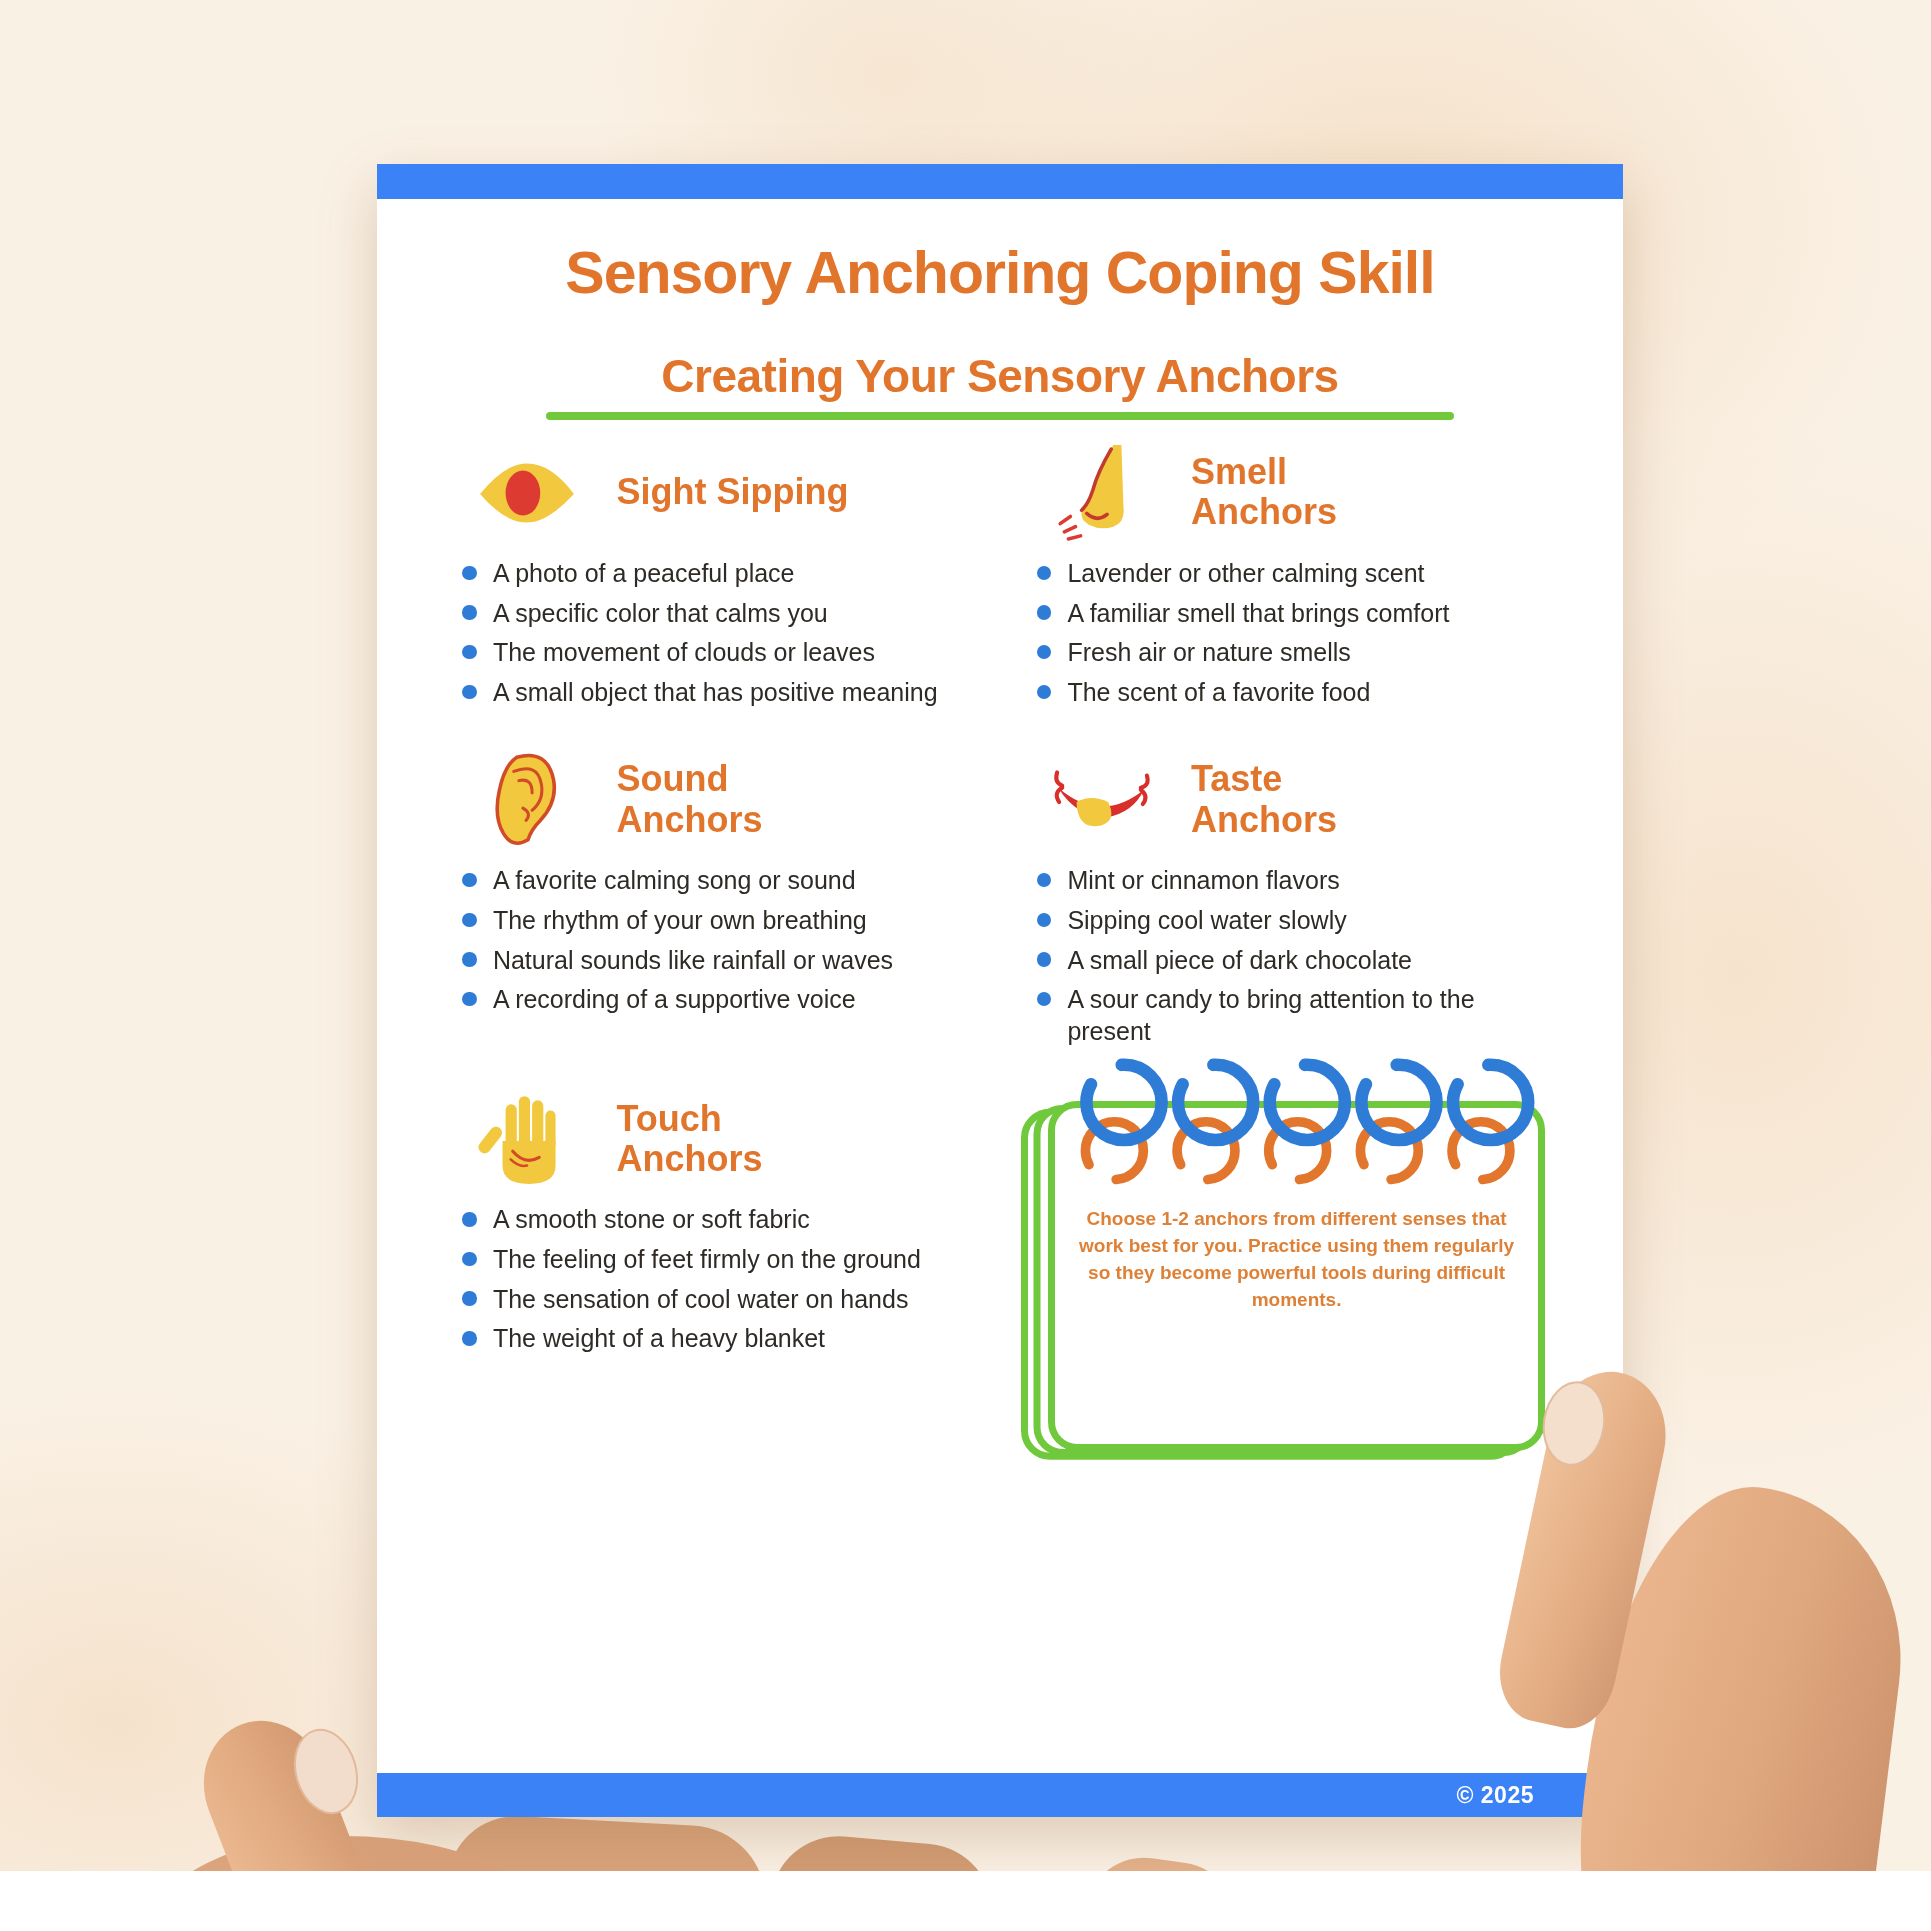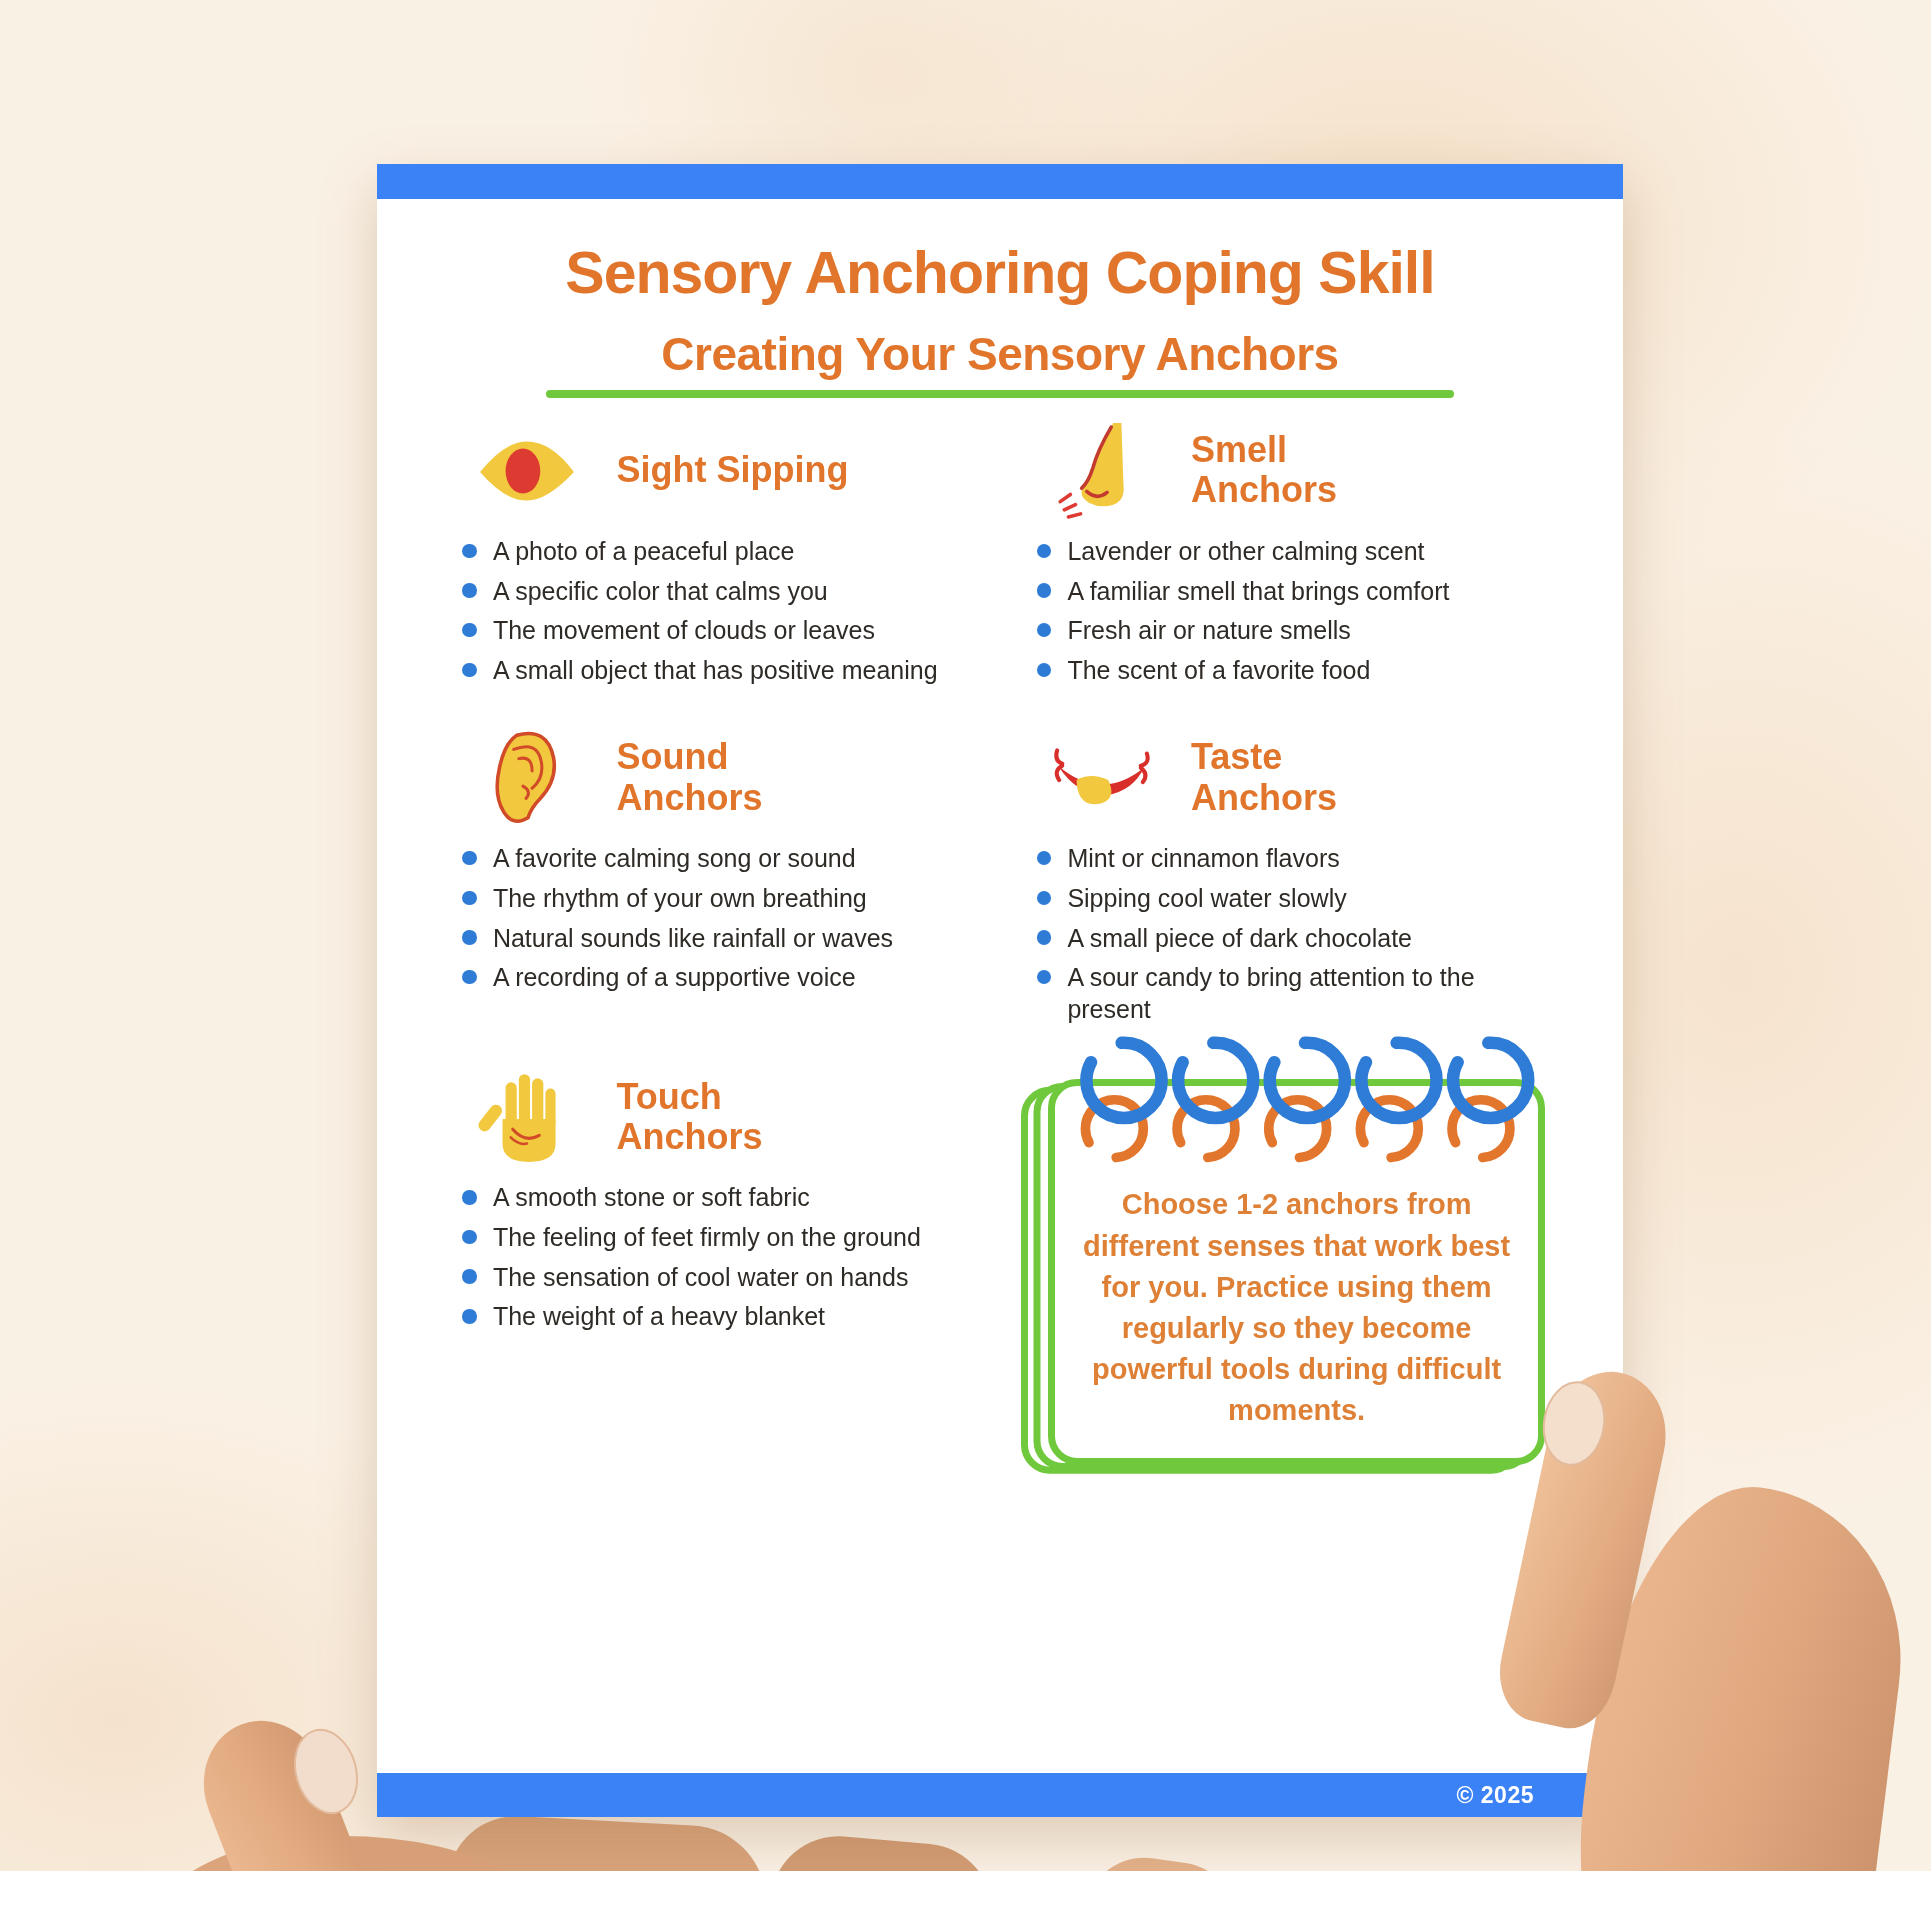--- a/index.html
+++ b/index.html
@@ -33,21 +33,21 @@
   .page-title {
     margin:75px 39px 0; text-align:center;
     font-size:59px; font-weight:bold; color:#E0752B; letter-spacing:-1px;
   }
   .intro {
     margin:62px 64px 0; text-align:justify;
     font-size:29px; line-height:1.37; letter-spacing:0.3px;
     color:#E78A3D; font-weight:bold;
   }
   .section-heading {
-    margin:20px 39px 0; text-align:center;
+    margin:42px 39px 0; text-align:center;
     font-size:46px; font-weight:bold; color:#E0752B; letter-spacing:-0.5px;
   }
   .green-rule {
     width:908px; height:8.7px; margin:8.7px auto 0;
     background:#70C93C; border-radius:5.8px;
   }
 
   
   .senses {
     display:grid; grid-template-columns:1fr 1fr;
@@ -81,21 +81,21 @@
     content:""; position:absolute; inset:-7.7px;
     border:7.7px solid #70C93C; border-radius:29px; background:#FFFFFF;
   }
   .note::before { transform:translate(-13.5px,3.9px); z-index:-1; }
   .note::after  { transform:translate(-26px,7.7px); z-index:-2; }
   .note-rings {
     position:absolute; top:-54px; left:15.4px; width:465px; height:147px; z-index:3;
   }
   .note-text {
     position:relative; z-index:2; text-align:center;
-    font-size:29px; line-height:1.42; font-weight:bold; color:#DE8036;
+    font-size:19px; line-height:1.42; font-weight:bold; color:#DE8036;
   }
 
   
   .behind-finger { position:absolute; z-index:1; }
   .bf1 { left:446px; top:1821px; width:319px; height:193px; background:#D9A47C;
          border-radius:68px 77px 0 0; transform:rotate(3deg); }
   .bf2 { left:769px; top:1840px; width:222px; height:164px; background:#D29C74;
          border-radius:68px 68px 0 0; transform:rotate(5deg); }
   .bf3 { left:1085px; top:1860px; width:150px; height:126px; background:#E3B18A;
          border-radius:58px 58px 0 0; transform:rotate(8deg); }

